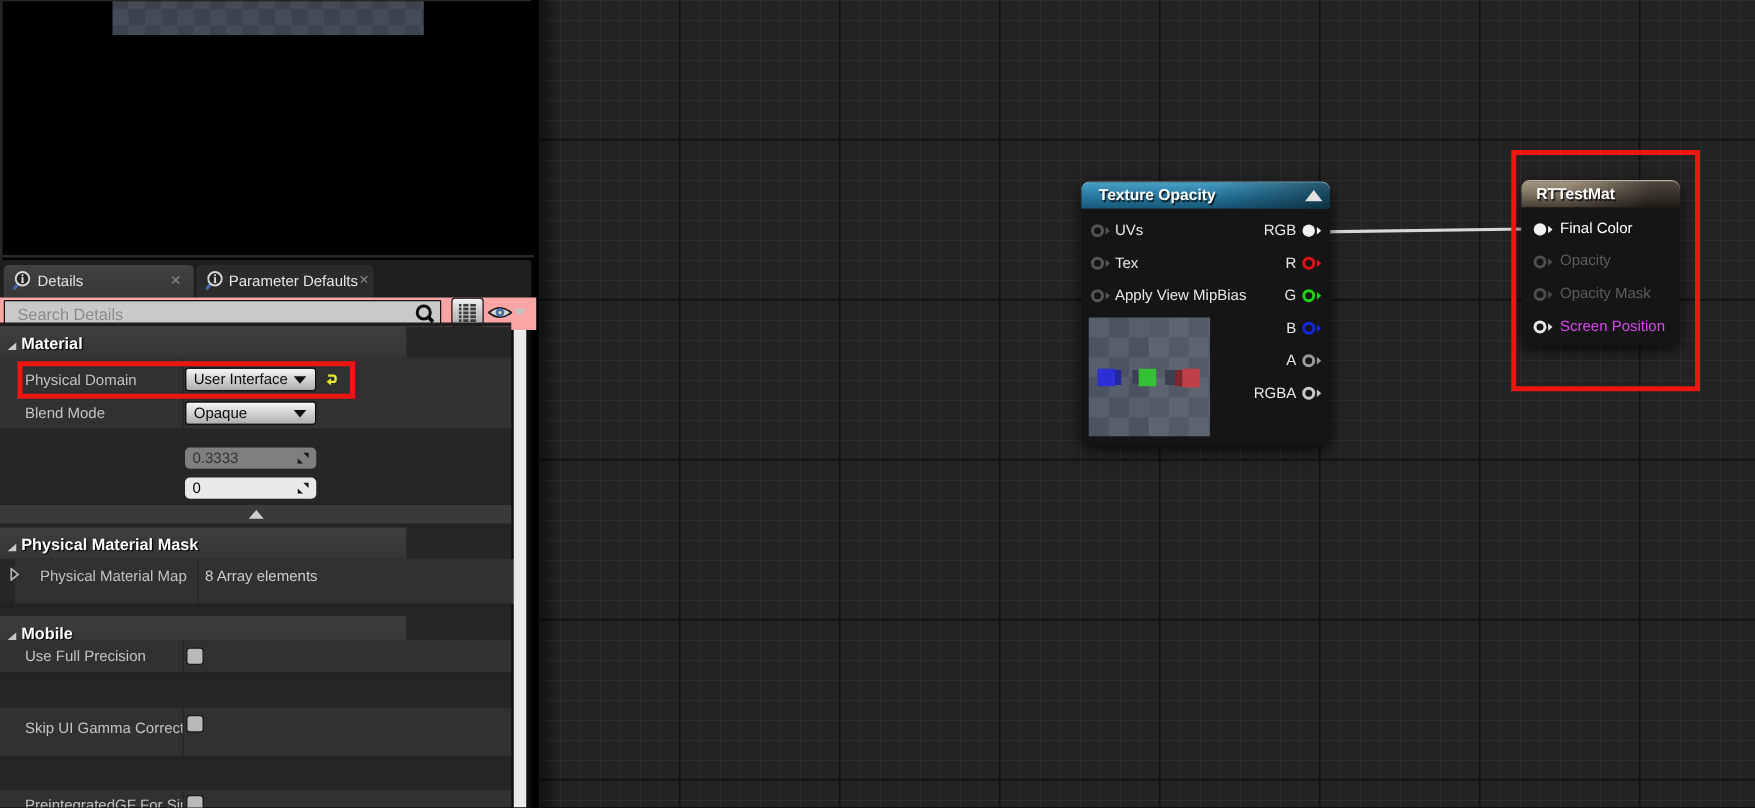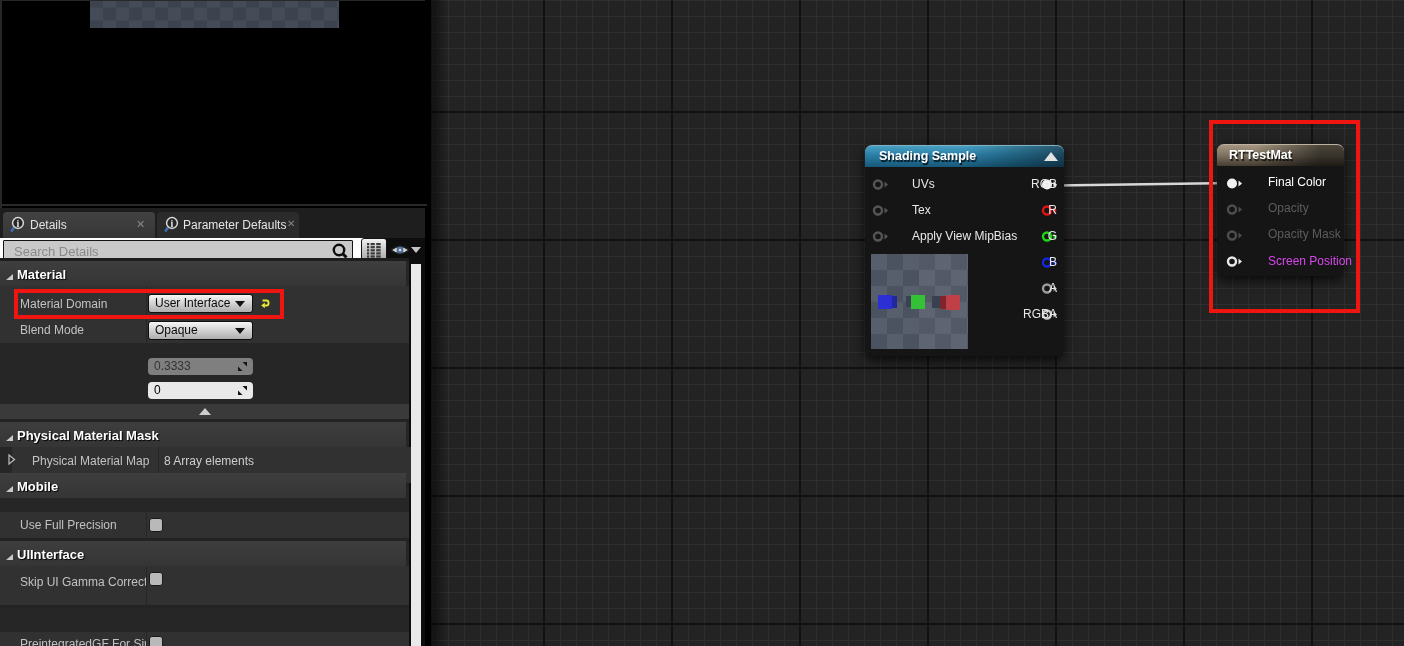--- a/index.html
+++ b/index.html
@@ -22,43 +22,43 @@
     background-repeat: no-repeat, repeat, repeat, repeat, repeat;
   }
 
   
   .node { position:absolute; border-radius:8px; background:#151515;
     box-shadow:0 4px 12px rgba(0,0,0,0.75); }
   .nhead { position:absolute; left:0; top:0; right:0; height:22px;
     border-radius:7px 7px 0 0; }
   .ntitle { position:absolute; left:14px; top:4px; font-size:12.5px; font-weight:bold;
     color:#fff; text-shadow:1px 1.5px 1px rgba(0,0,0,0.85); letter-spacing:0px; }
-  .plab { font-size:12px; color:#e8e8e8; white-space:nowrap;margin-left:20px; }
+  .plab { font-size:12px; color:#e8e8e8; white-space:nowrap; }
 
   
   #details { left:0; top:0; width:425px; height:646px; background:#0d0d0d; }
   #viewport { left:0; top:0; width:425px; height:208px; background:#000;
     border-left:2px solid #272727; border-top:1px solid #272727; }
   #vpbottom { left:0; top:203px; width:425px; height:2px; background:#2a2a2a; }
   #vpchecker { left:88px; top:0; width:249px; height:27px;
     background:repeating-conic-gradient(#454c58 0% 25%, #3c434e 25% 50%);
     background-size:26px 26px; background-position:0 -6.5px; }
   #tabstrip { left:0; top:208px; width:425px; height:30px; background:#1e1e1e; }
   .tab { position:absolute; top:4px; height:26px; border-radius:4px 4px 0 0; }
   .tabtxt { position:absolute; top:6px; font-size:12px; }
   .tabx { position:absolute; top:6px; font-size:11px; color:#888; }
-  #searchrow { left:0; top:238px; width:380px; height:26px; background:#ffffff;
+  #searchrow { left:0; top:238px; width:429px; height:26px; background:#fca5a5;
     border-bottom:0;padding-left:36px; }
   #searchsep { left:0; top:258px; width:409px; height:3px; background:#1d1d1d; }
   #searchbox { left:3px; top:2px; width:350px; height:21px; background:#c9c9c9;
     border:1px solid #141414; border-radius:1px; }
   #searchph { left:10px; top:3px; font-size:13px; color:#8a8a8a; }
 
   #propgrid { left:0; top:261px; width:409px; height:385px; background:#262626; }
-  .cathead { position:absolute; left:0; width:406px; height:25px;
+  .cathead { position:absolute; left:0; width:325px; height:25px;
     background:linear-gradient(#3e3e3e,#353535); }
   .cattri { position:absolute; left:6px; top:13px; width:0; height:0;
     border-left:7px solid transparent; border-bottom:6px solid #c9c9c9; }
   .cattxt { position:absolute; left:17px; top:6px; font-size:13px; font-weight:bold;
     color:#fff; text-shadow:1px 1px 1px #000; }
   .rows { position:absolute; left:0; width:409px; background:#313131; }
   .rows:before { content:""; position:absolute; left:146px; top:0; bottom:0;
     width:1px; background:#262626; }
   .rlab { position:absolute; left:20px; font-size:12px; color:#c2c2c2; white-space:nowrap; }
   .combo { position:absolute; left:148px; width:105px; height:19px;
@@ -82,21 +82,21 @@
 <body>
 <div id="root">
   <div class="abs" id="graph">
 
     <svg class="abs" style="left:0;top:0;width:973px;height:646px" viewBox="0 0 973 646">
       <path d="M 625 185.5 L 802 183" stroke="#d8d8d8" stroke-width="2.5" fill="none"></path>
     </svg>
 
     <div class="node" id="tsnode" style="left:434px; top:145px; width:199px; height:211px;">
       <div class="nhead" style="background:linear-gradient(90deg, rgba(0,0,0,0) 50%, rgba(0,0,0,0.45) 100%), linear-gradient(180deg,#47a0c4 0%, #2a7da5 45%, #175878 100%); border-top:1px solid #7fb0c4;"></div>
-      <div class="ntitle">Shading Sample</div>
+      <div class="ntitle">Texture Opacity</div>
       <div class="abs" style="right:6px; top:7px; width:0; height:0;
         border-left:7px solid transparent; border-right:7px solid transparent;
         border-bottom:9px solid #e2e2e2;"></div>
 
       <div class="abs" id="tspins">
           <svg width="17" height="13" style="position: absolute; left: 7px; top: 33px;">
             <circle cx="6" cy="6.5" r="4" fill="none" stroke="#555" stroke-width="2.4"></circle>
             <path d="M12.5 3.5 L16 6.5 L12.5 9.5 Z" fill="#555"></path>
           </svg>
           <div class="plab" style="position: absolute; left: 27px; top: 31.5px;">UVs</div>
@@ -250,21 +250,21 @@
       <div class="abs" style="left:411px; top:9px; width:0; height:0; border-left:5px solid transparent; border-right:5px solid transparent; border-top:6px solid #c4c4c4;"></div>
     </div>
 
     <div class="abs" id="searchsep"></div>
     <div class="abs" id="propgrid">
         <div class="cathead" style="top: 0px;">
           <div class="cattri"></div>
           <div class="cattxt">Material</div>
         </div>
         <div class="rows" style="top: 25px; height: 57px;">
-          <div class="rlab" style="left: 20px; top: 11px;">Material Domain</div>
+          <div class="rlab" style="left: 20px; top: 11px;">Physical Domain</div>
           <div class="rlab" style="left: 20px; top: 37px;">Blend Mode</div>
         </div>
         <div class="combo" style="top: 33px;">User Interface<div class="dtri"></div></div>
         <div class="combo" style="top: 60px;">Opaque<div class="dtri"></div></div>
         <svg width="11" height="11" class="abs" style="left: 259px; top: 38px;">
           <path d="M3.5 1.5 H7.5 a2 2 0 0 1 2 2 V4.5 a2 2 0 0 1 -2 2 H5.2" fill="none" stroke="#e8e832" stroke-width="1.9"></path>
           <path d="M5.8 3.6 L2.2 6.4 L5.8 9.2 z" fill="#e8e832"></path>
         </svg>
         <div class="abs" style="left: 0px; top: 82px; width: 409px; height: 9px; background: rgb(38, 38, 38);"></div>
         <div class="spin" style="top: 97px; background: rgb(127, 127, 127); color: rgb(51, 51, 51);">0.3333<svg width="9" height="9" style="position: absolute; right: 6px; top: 4px;">
@@ -284,33 +284,29 @@
           <div class="cattxt">Physical Material Mask</div>
         </div>
         <div class="rows" style="top: 186px; height: 36px; margin-left: 12px;">
           <div class="rlab" style="left: 20px; top: 7px;">Physical Material Map</div>
           <div class="rlab" style="left: 152px; top: 7px; color: rgb(205, 205, 205);">8 Array elements</div>
         </div>
         <svg width="8" height="11" style="position: absolute; left: 8px; top: 193px;">
           <path d="M1 1 L6.5 5.5 L1 10 Z" fill="none" stroke="#b5b5b5" stroke-width="1.3"></path>
         </svg>
         <div class="abs" style="left: 0px; top: 222px; width: 409px; height: 4px; background: rgb(35, 35, 35);"></div>
-        <div class="cathead" style="top: 212px;">
+        <div class="cathead" style="top: 232px;">
           <div class="cattri"></div>
           <div class="cattxt">Mobile</div>
         </div>
         <div class="rows" style="top: 251px; height: 26px;">
           <div class="rlab" style="left: 20px; top: 6px;">Use Full Precision</div>
         </div>
         <div class="chk" style="top: 257px;"></div>
         <div class="abs" style="left: 0px; top: 277px; width: 409px; height: 3px; background: rgb(35, 35, 35);"></div>
-        <div class="cathead" style="top: 280px;">
-          <div class="cattri"></div>
-          <div class="cattxt">UIInterface</div>
-        </div>
         <div class="rows" style="top: 305px; height: 39px;">
           <div class="rlab" style="left: 20px; top: 9px; width: 126px; overflow: hidden;">Skip UI Gamma Correction</div>
         </div>
         <div class="chk" style="top: 311px;"></div>
         <div class="abs" style="left: 0px; top: 344px; width: 409px; height: 3px; background: rgb(35, 35, 35);"></div>
         <div class="rows" style="top: 371px; height: 14px;">
           <div class="rlab" style="left: 20px; top: 5px; width: 126px; overflow: hidden;">PreintegratedGF For Simple</div>
         </div>
         <div class="chk" style="top: 375px;"></div>
       </div>

